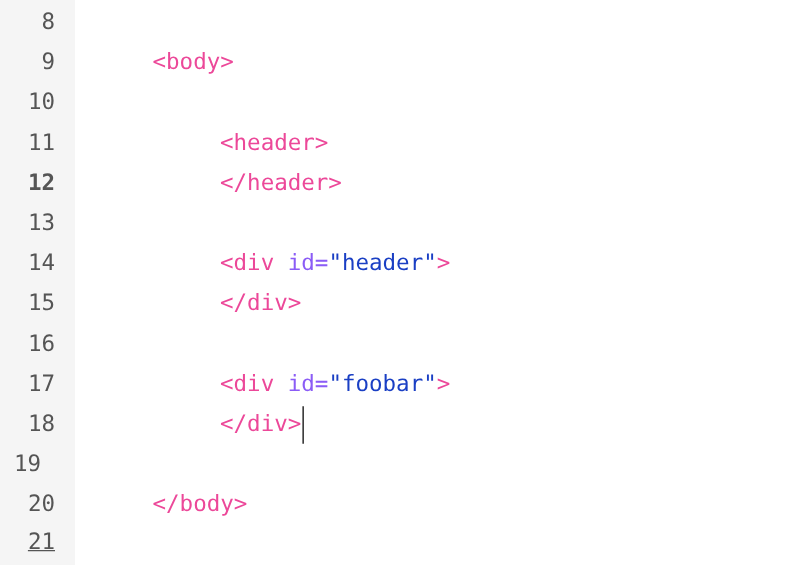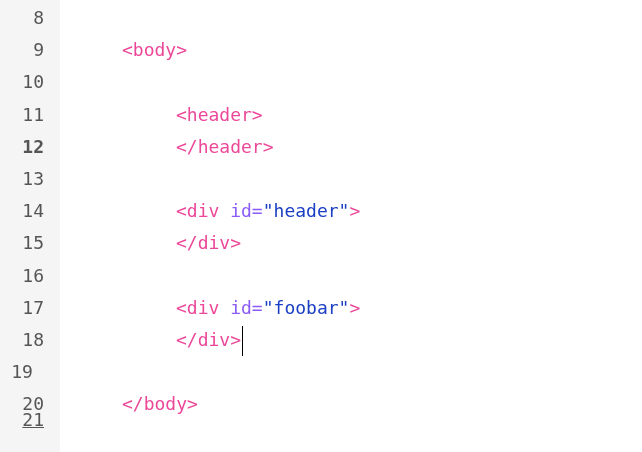--- a/index.html
+++ b/index.html
@@ -29,21 +29,21 @@
       <div class="ln" style="top: 98.6px;">11</div>
       <div class="ln" style="top: 130.8px; font-weight: bold;">12</div>
       <div class="ln" style="top: 163px;">13</div>
       <div class="ln" style="top: 195.2px;">14</div>
       <div class="ln" style="top: 227.4px;">15</div>
       <div class="ln" style="top: 259.6px;">16</div>
       <div class="ln" style="top: 291.8px;">17</div>
       <div class="ln" style="top: 324px;">18</div>
       <div class="ln" style="top: 356.2px; text-align: center;">19</div>
       <div class="ln" style="top: 388.4px;">20</div>
-      <div class="ln" style="top: 404px; text-decoration: underline;">21</div>
+      <div class="ln" style="top: 418px; text-decoration: underline;">21</div>
     </div>
   <div class="code" id="code">
       <div class="line" style="top: 2px; left: 0px;"></div>
       <div class="line" style="top: 34.2px; left: 62px;"><span class="tag">&lt;body&gt;</span></div>
       <div class="line" style="top: 66.4px; left: 0px;"></div>
       <div class="line" style="top: 98.6px; left: 116px;"><span class="tag">&lt;header&gt;</span></div>
       <div class="line" style="top: 130.8px; left: 116px;"><span class="tag">&lt;/header&gt;</span></div>
       <div class="line" style="top: 163px; left: 0px;"></div>
       <div class="line" style="top: 195.2px; left: 116px;"><span class="tag">&lt;div </span><span class="attr">id=</span><span class="val">"header"</span><span class="tag">&gt;</span></div>
       <div class="line" style="top: 227.4px; left: 116px;"><span class="tag">&lt;/div&gt;</span></div>

